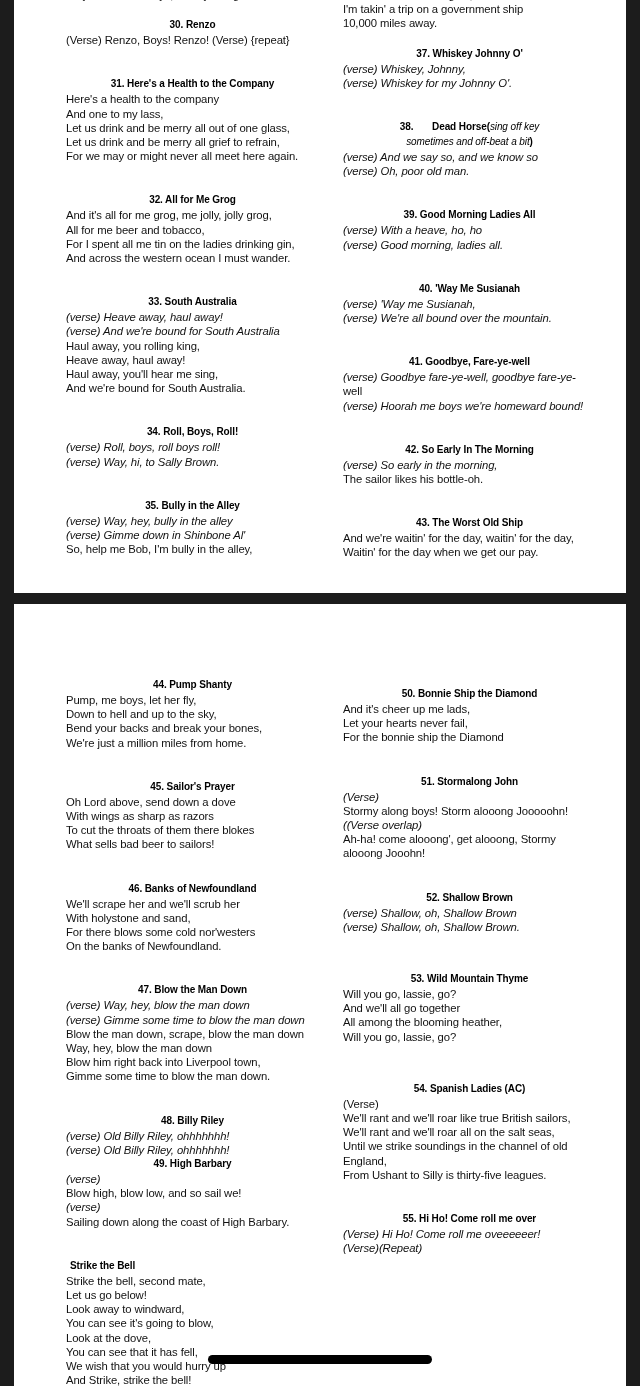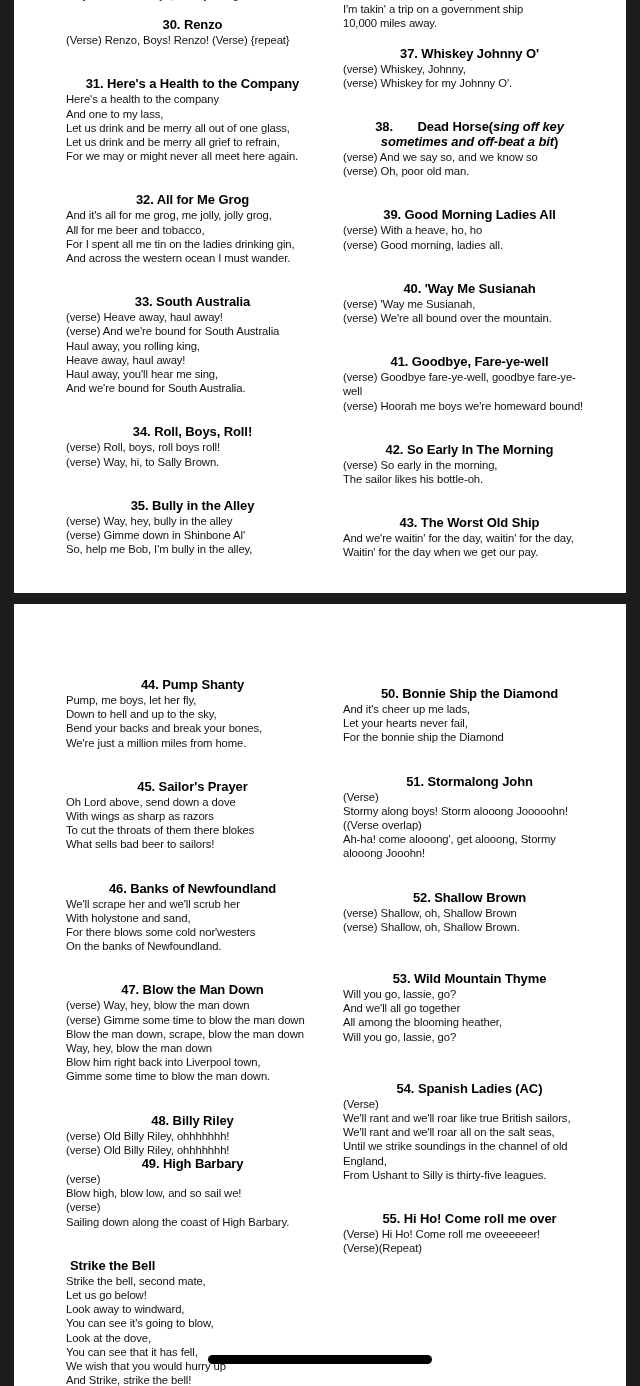--- a/index.html
+++ b/index.html
@@ -28,39 +28,39 @@
     left:52px;right:36px;
     top:0;
     display:flex;
     gap:24px;
   }
   .col{width:253px;flex:0 0 253px;}
   .col-right{width:253px;flex:0 0 253px;}
   .song{margin:0 0 14px 0;}
   .song.tight{margin-bottom:0;}
   h3.title{
-    font-size:13px;
+    font-size:10px;
     font-weight:bold;
     color:#000;
     text-align:center;
     margin:0 0 1px 0;
     line-height:14px;
     letter-spacing:-0.1px;
   }
   h3.title.left{text-align:left;padding-left:4px;}
-  h3.title .ital{font-style:italic;font-weight:bold;text-align:center;}
+  h3.title .ital{font-style:italic;font-weight:normal;text-align:center;}
   p.line{
     font-size:11.3px;
     color:#111;
     margin:0;
     line-height:14.2px;
     text-align:left;
     letter-spacing:-0.1px;
   }
-  p.line .v{margin-top:33px;}
+  p.line .v{font-style:italic;margin-top:33px;}
   .spacer-sm{height:9px;}
   .spacer-md{height:16px;}
   .spacer-lg{height:24px;}
   .home-indicator{
     position:absolute;
     left:50%;
     transform:translateX(-50%);
     bottom:22px;
     width:224px;height:9px;
     border-radius:5px;

